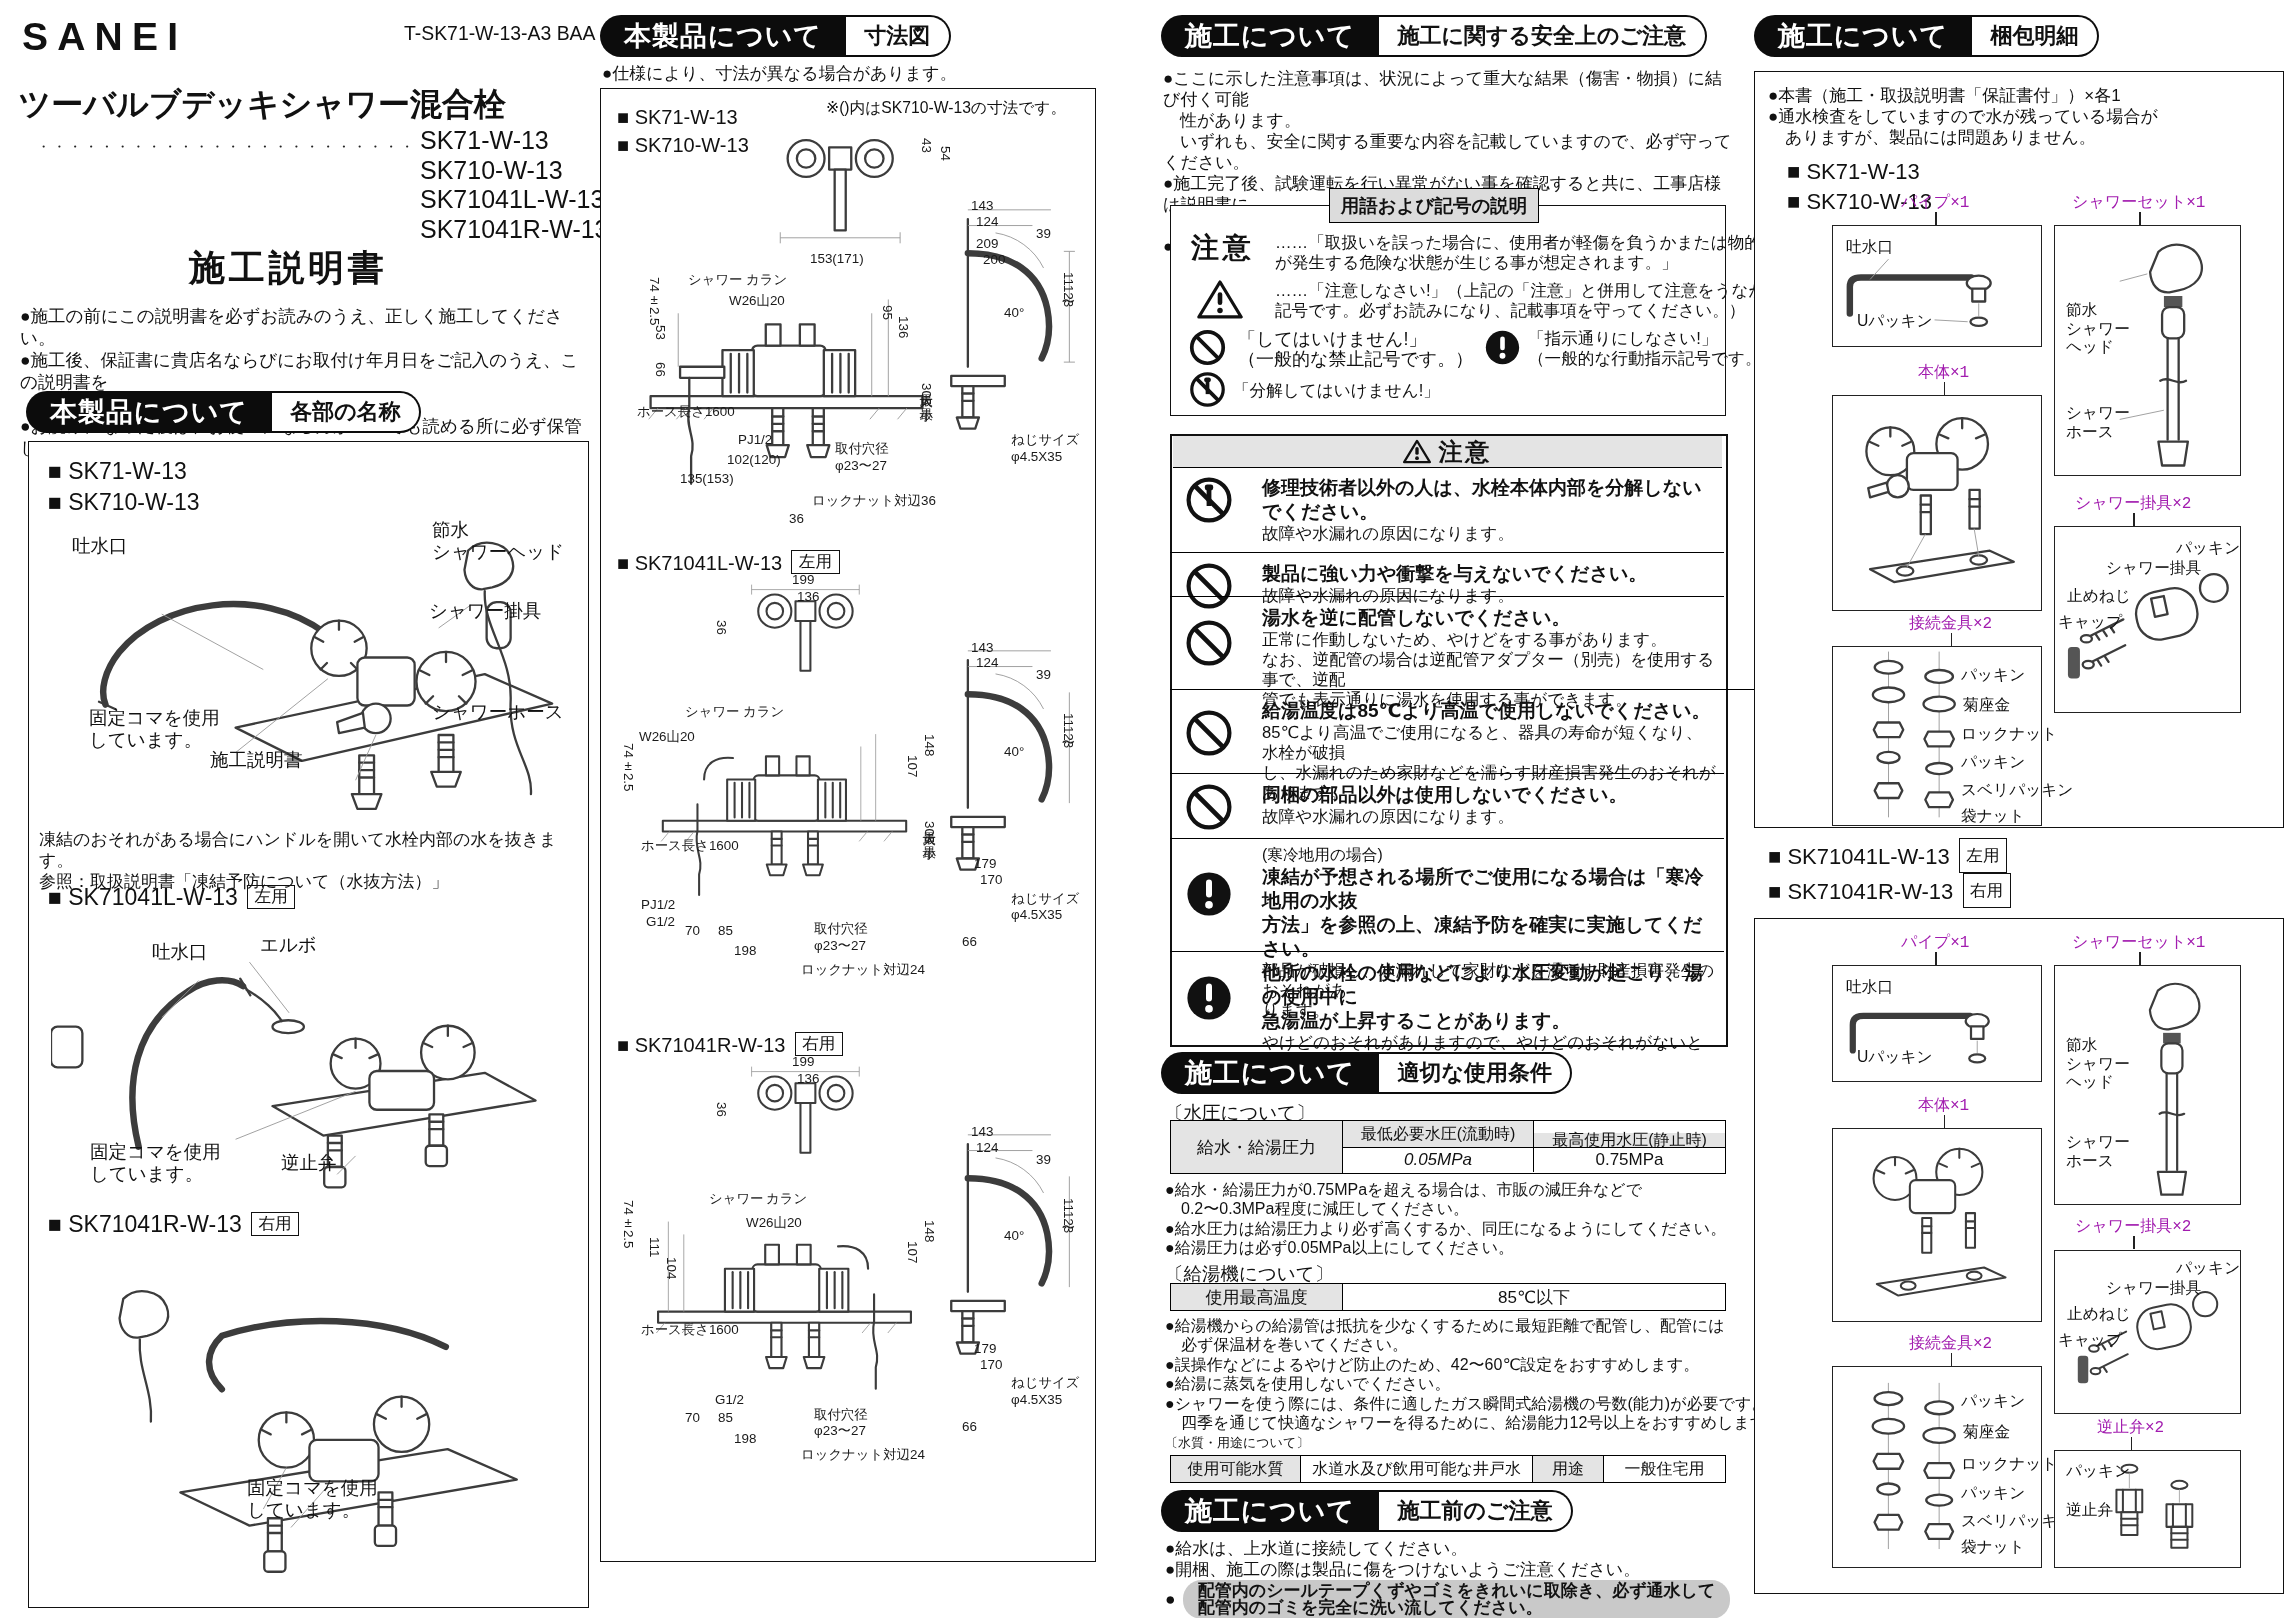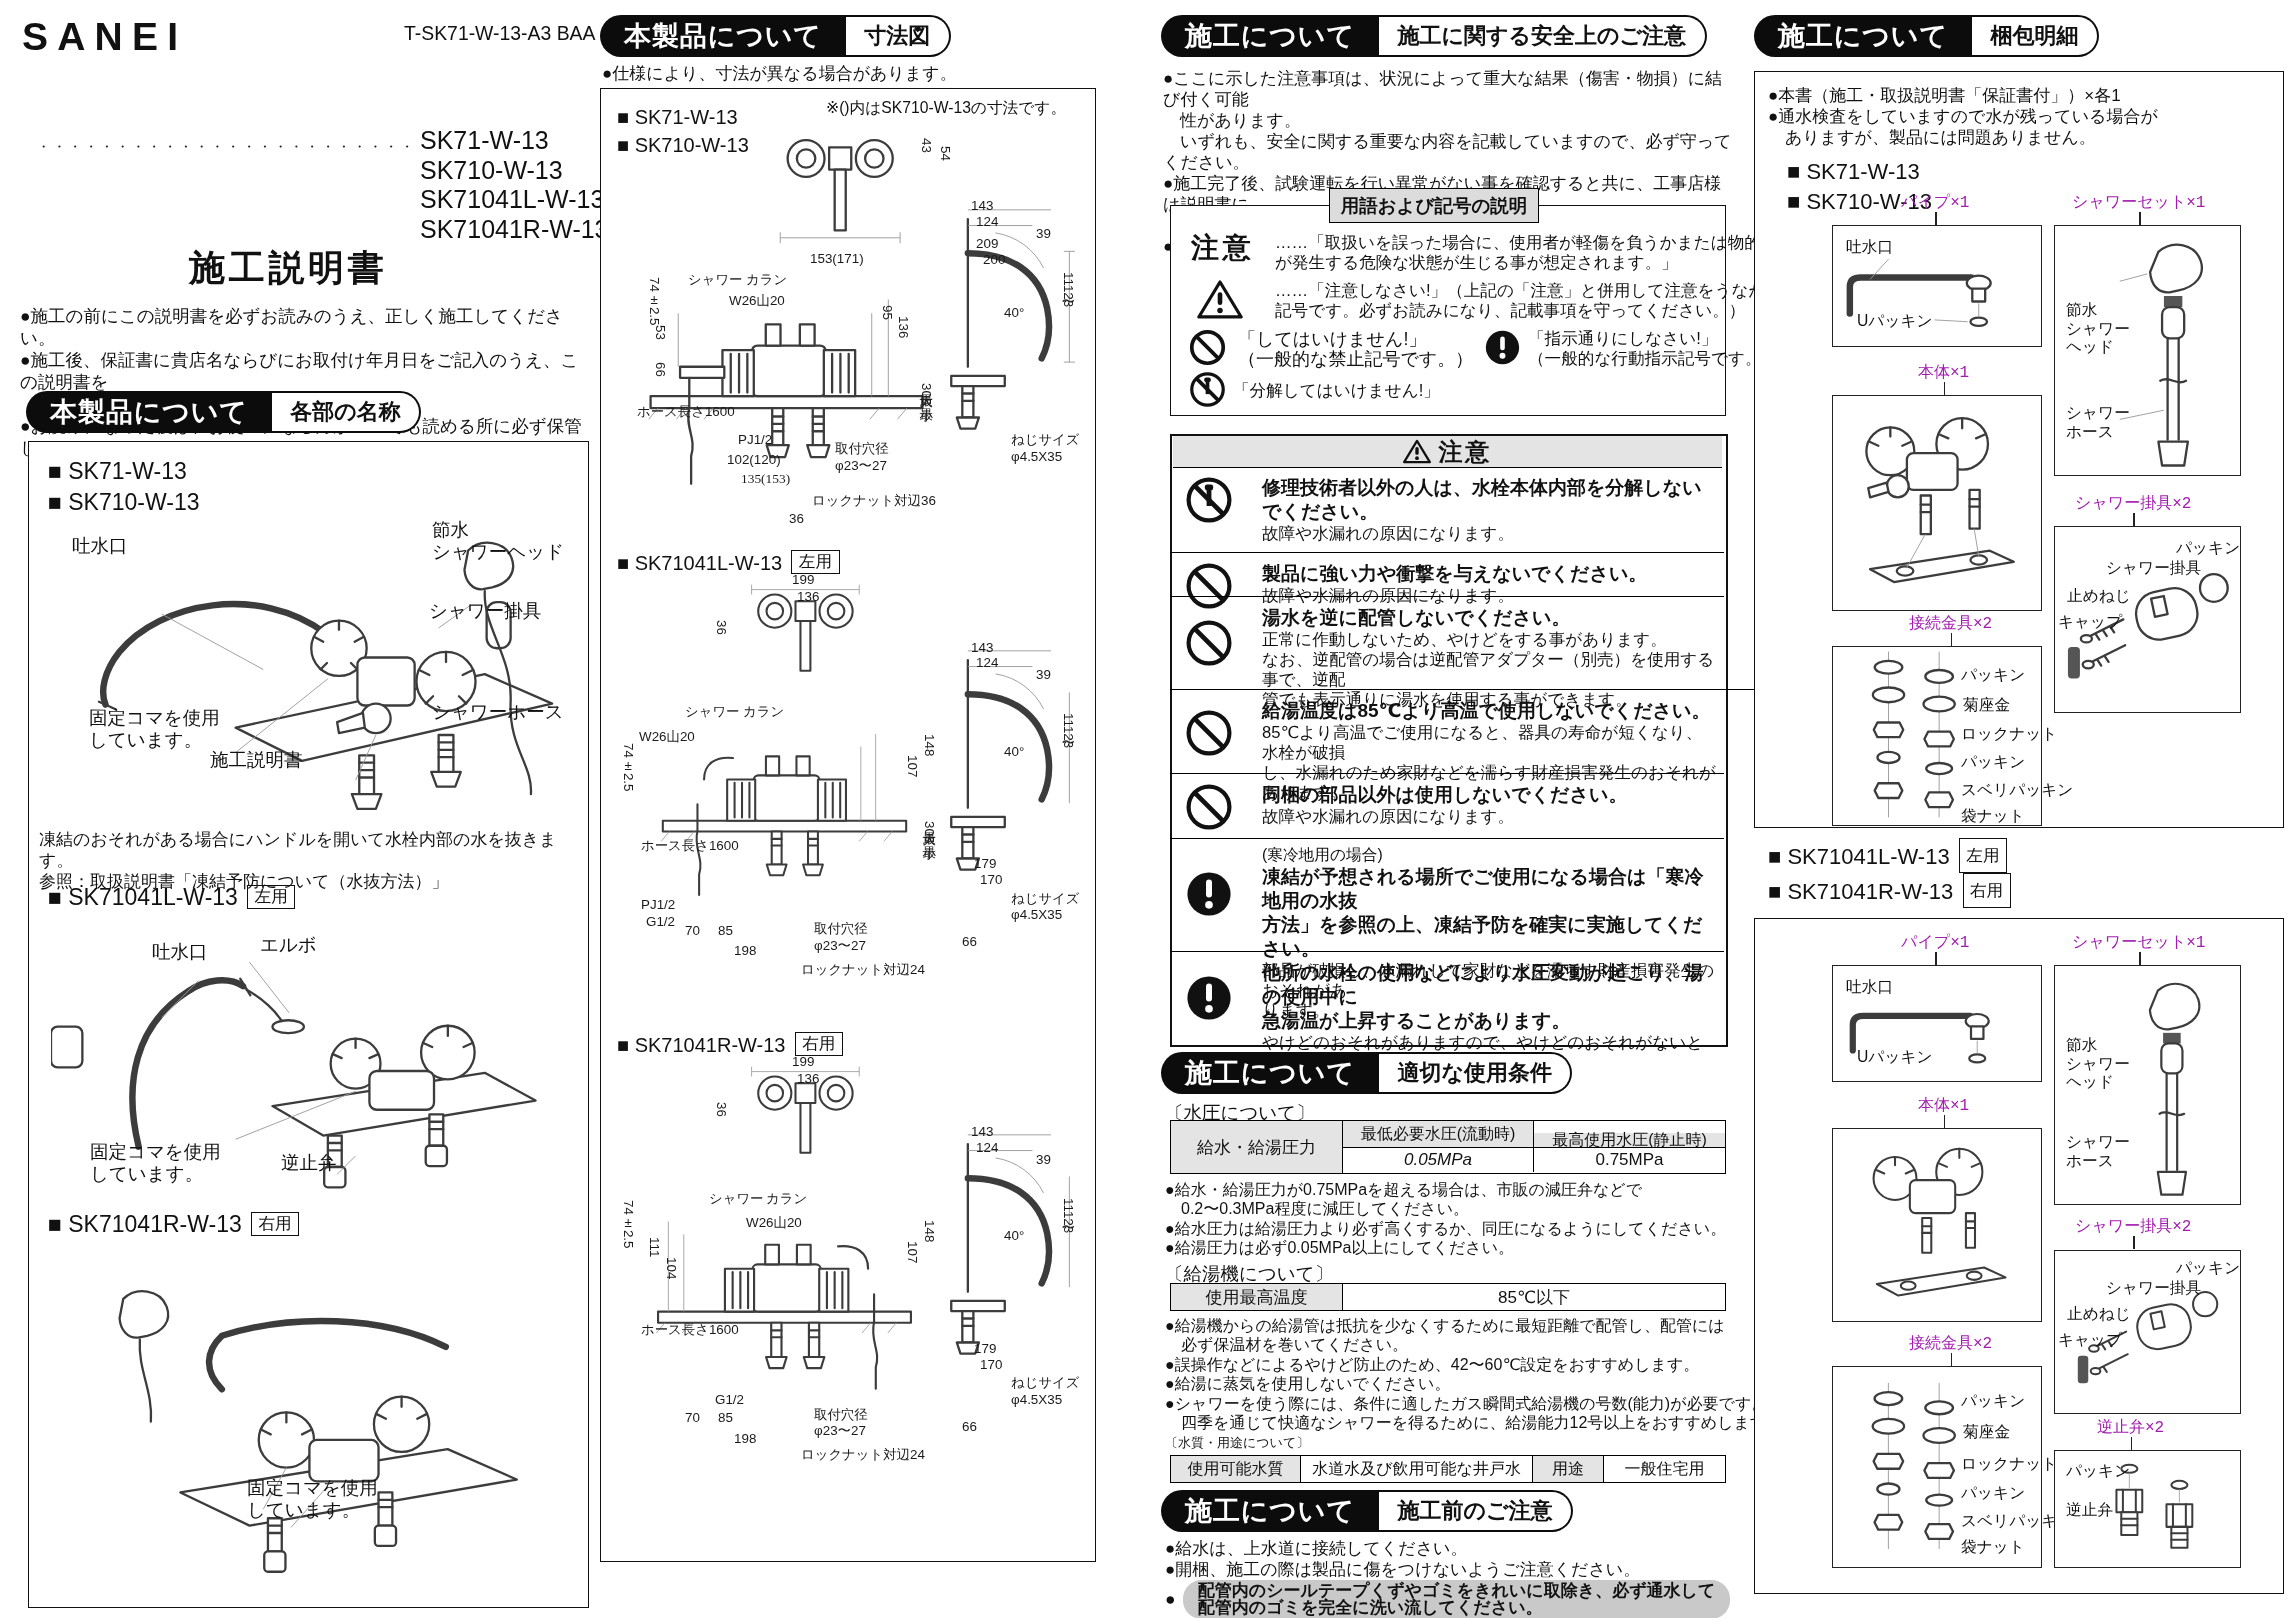--- a/index.html
+++ b/index.html
@@ -46,20 +46,21 @@
   .dml{stroke:#9a9a9a;stroke-width:1;fill:none;}
 </style>
 </head>
 <body>
 
 <div id="page">
 
   <div class="abs b" style="left:22px;top:14.8px;font-size:39px;letter-spacing:9.2px;">SANEI</div>
   <div class="abs" style="left:404px;top:22px;font-size:19.4px;">T-SK71-W-13-A3  BAA</div>
 
+  <div class="abs b" style="left:18.5px;top:83px;font-size:32px;">ツーバルブデッキシャワー混合栓</div>
   <div class="abs" style="left:37px;top:138px;font-size:13px;letter-spacing:2.8px;color:#222;width:378px;overflow:hidden;white-space:nowrap;">・・・・・・・・・・・・・・・・・・・・・・・・・・・・</div>
   <div class="abs" style="left:420px;top:126px;font-size:25px;line-height:29.5px;">
     <div>SK71-W-13</div>
     <div>SK710-W-13</div>
     <div>SK71041L-W-13</div>
     <div>SK71041R-W-13</div>
   </div>
   <div class="abs b" style="left:189px;top:244px;font-size:36px;letter-spacing:3.7px;">施工説明書</div>
   <div class="note pre" style="left:20px;top:305px;width:565px;">●施工の前にこの説明書を必ずお読みのうえ、正しく施工してください。
 ●施工後、保証書に貴店名ならびにお取付け年月日をご記入のうえ、この説明書を
@@ -328,21 +329,21 @@
   <div class="dim" style="left:746px;top:272px;">カラン</div>
   <div class="dim" style="left:729px;top:293px;">W26山20</div>
   <div class="dim v" style="left:646px;top:277px;">74±2.5</div>
   <div class="dim v" style="left:879px;top:305px;">95</div>
   <div class="dim v" style="left:895px;top:316px;">136</div>
   <div class="dim v" style="left:652px;top:325px;">53</div>
   <div class="dim v" style="left:652px;top:362px;">66</div>
   <div class="dim" style="left:637px;top:404px;">ホース長さ1600</div>
   <div class="dim" style="left:738px;top:432px;">PJ1/2</div>
   <div class="dim" style="left:727px;top:452px;">102(120)</div>
-  <div class="dim" style="left:741px;top:471px;font-family:Liberation Serif, serif;">135(153)</div>
+  <div class="dim" style="left:680px;top:471px;">135(153)</div>
   <div class="dim" style="left:835px;top:441px;">取付穴径</div>
   <div class="dim" style="left:835px;top:458px;">φ23〜27</div>
   <div class="dim" style="left:812px;top:493px;">ロックナット対辺36</div>
   <div class="dim v" style="left:918px;top:383px;">最大30最小5</div>
   <div class="dim" style="left:789px;top:511px;">36</div>
   <div class="dim" style="left:976px;top:236px;">209</div>
   <div class="dim" style="left:983px;top:252px;">200</div>
   <div class="dim" style="left:971px;top:198px;">143</div>
   <div class="dim" style="left:976px;top:214px;">124</div>
   <div class="dim" style="left:1036px;top:226px;">39</div>

